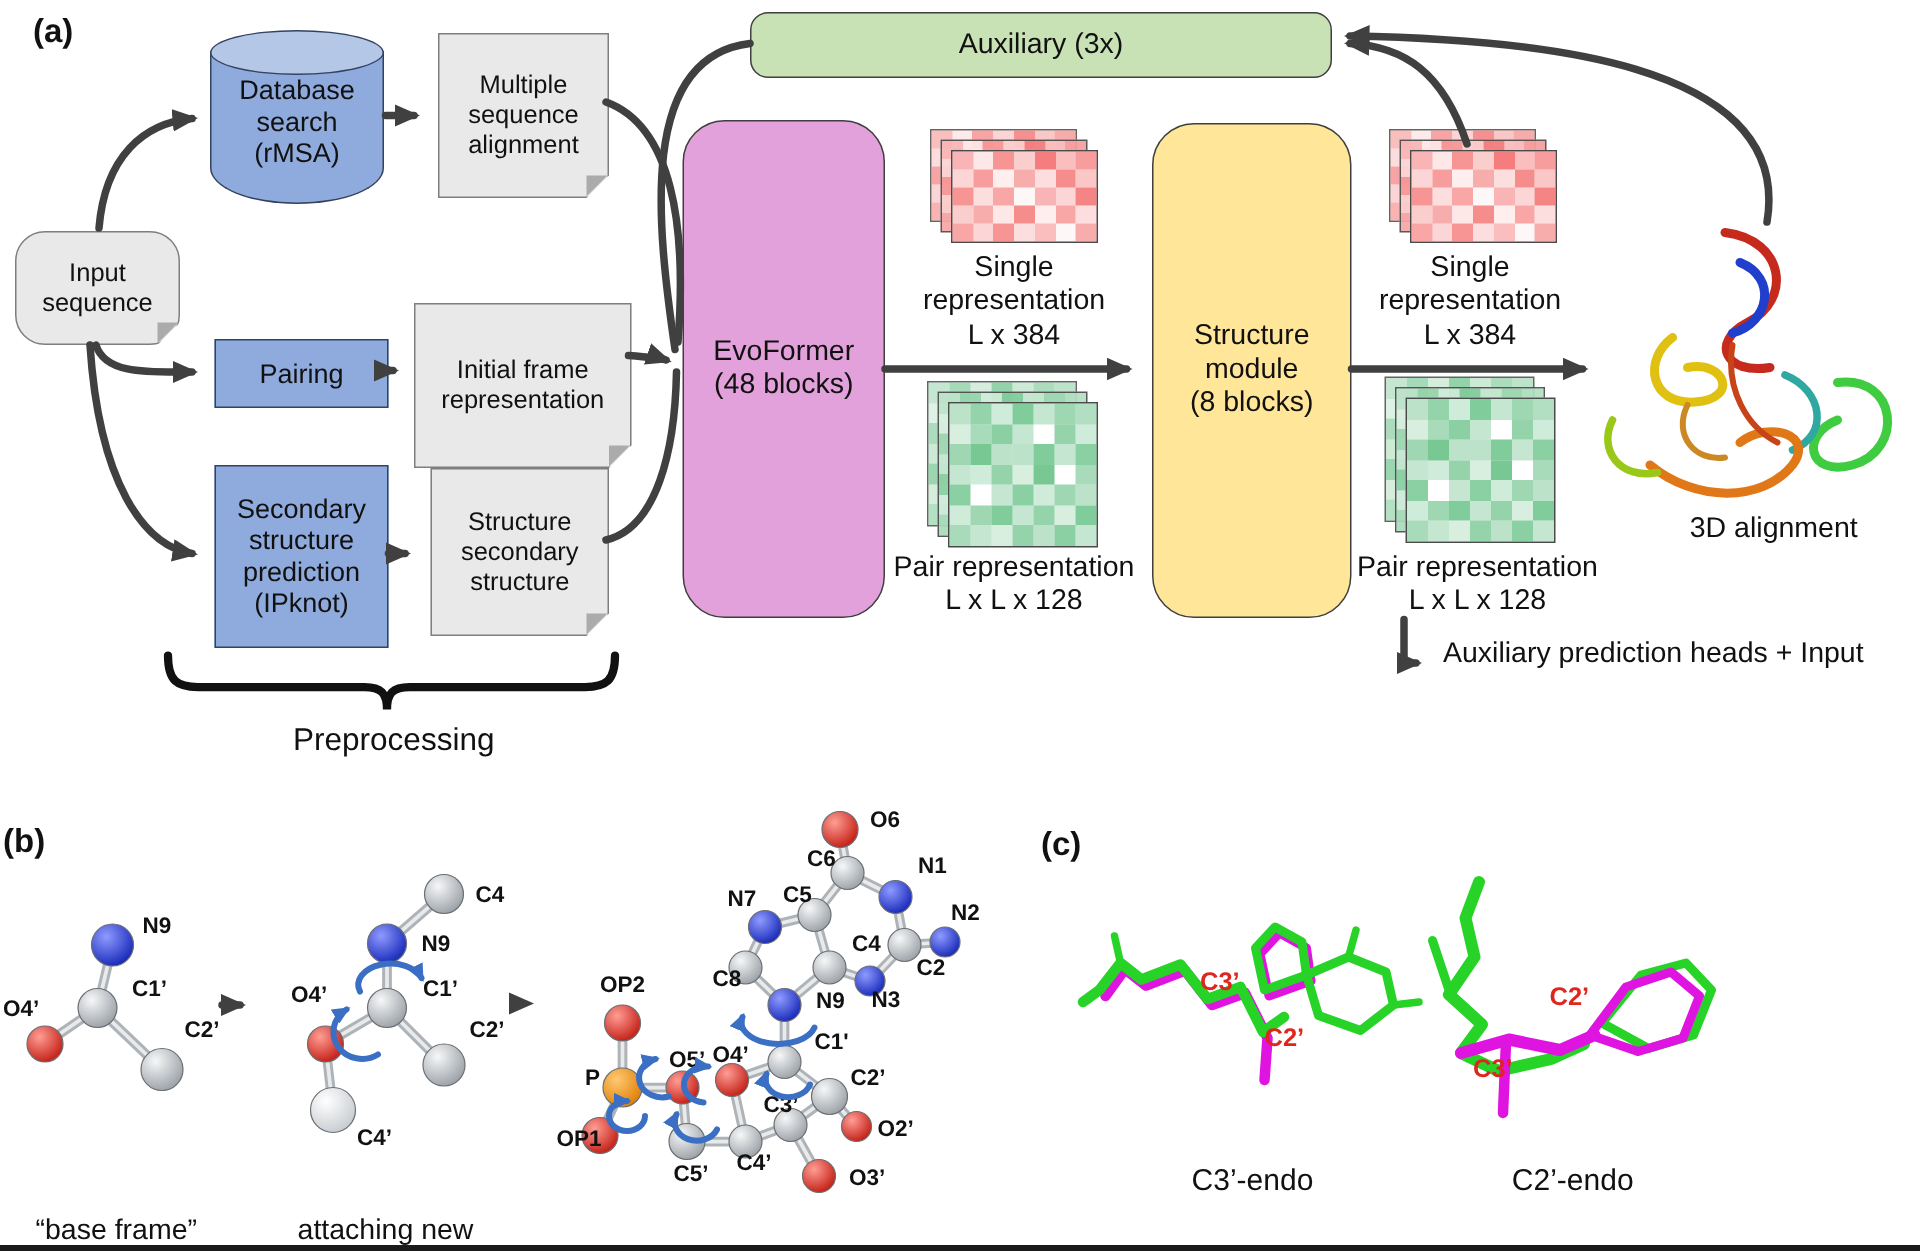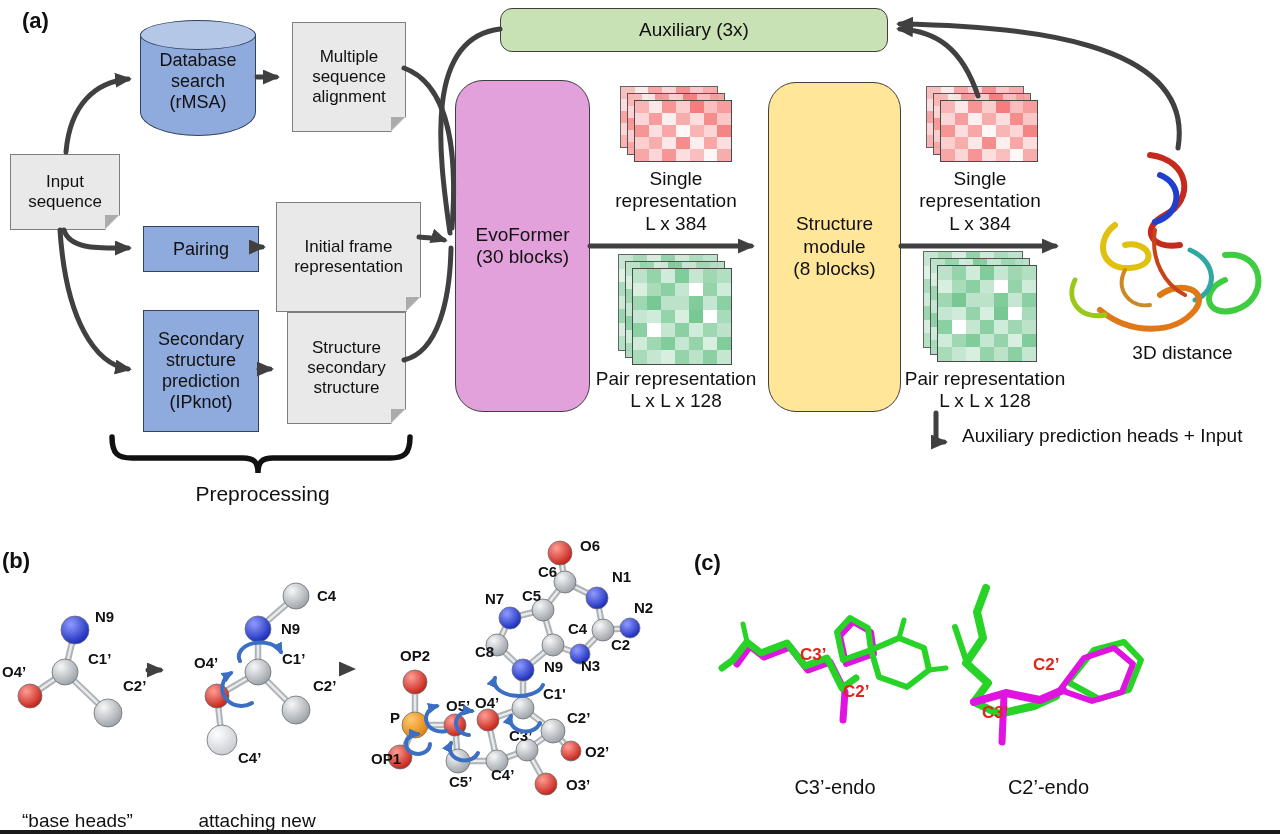--- a/index.html
+++ b/index.html
@@ -44,21 +44,21 @@
 </style>
 </head>
 <body>
 
 <div id="canvas">
 
   <div class="abs panel-label" style="left:22px;top:8px;">(a)</div>
   <div class="abs panel-label" style="left:2px;top:548px;">(b)</div>
   <div class="abs panel-label" style="left:694px;top:550px;">(c)</div>
 
-  <div class="abs note" style="left:10px;top:154px;width:108px;height:74px;">
+  <div class="abs note" style="left:10px;top:154px;width:108px;height:74px;border-radius:20px;">
     <span class="ml">Input
 sequence</span>
     <span class="fold-cover"></span>
     <span class="fold-flap"></span>
   </div>
   <div class="abs note" style="left:292px;top:22px;width:112px;height:108px;">
     <span class="ml">Multiple
 sequence
 alignment</span>
     <span class="fold-cover"></span>
@@ -94,21 +94,21 @@
 structure
 prediction
 (IPknot)</span>
   </div>
 
   <div class="abs recycling" style="left:500px;top:8px;width:386px;height:42px;">
     <span>Auxiliary (3x)</span>
   </div>
   <div class="abs module evoformer" style="left:455px;top:80px;width:133px;height:330px;">
     <span class="ml">EvoFormer
-(30 blocks)</span>
+(48 blocks)</span>
   </div>
   <div class="abs module structmod" style="left:768px;top:82px;width:131px;height:328px;">
     <span class="ml">Structure
 module
 (8 blocks)</span>
   </div>
 
   <div class="hm-stack" style="left:620px;top:86px;width:112px;height:76px;">
       <div class="hm-tile" style="left: 0px; top: 0px; width: 96px; height: 60px; opacity: 0.85; grid-template-columns: repeat(7, 1fr); grid-template-rows: repeat(5, 1fr);">
         <div style="background: rgba(242, 92, 92, 0.45);"></div>
@@ -663,25 +663,25 @@
       <path d="M 100,17 C 140,22 145,62 115,77 C 90,90 100,112 130,107" fill="none" stroke="#c52a1d" stroke-width="6" stroke-linecap="round"></path>
       <path d="M 110,37 C 135,47 130,77 105,84" fill="none" stroke="#1f3fcc" stroke-width="6" stroke-linecap="round"></path>
       <path d="M 65,87 C 45,102 50,132 80,130 C 110,128 100,102 75,107" fill="none" stroke="#e0c010" stroke-width="6" stroke-linecap="round"></path>
       <path d="M 175,117 C 215,112 220,162 185,172 C 155,180 150,152 175,142" fill="none" stroke="#40cc40" stroke-width="6" stroke-linecap="round"></path>
       <path d="M 140,112 C 165,122 170,152 145,162" fill="none" stroke="#2ea8a0" stroke-width="5" stroke-linecap="round"></path>
       <path d="M 50,172 C 80,197 125,197 145,172 C 160,152 130,142 110,157" fill="none" stroke="#e07818" stroke-width="6" stroke-linecap="round"></path>
       <path d="M 25,142 C 15,162 30,182 55,177" fill="none" stroke="#9ac818" stroke-width="5" stroke-linecap="round"></path>
       <path d="M 105,92 C 100,122 115,147 135,157" fill="none" stroke="#c84418" stroke-width="4" stroke-linecap="round"></path>
       <path d="M 75,132 C 65,152 80,170 100,167" fill="none" stroke="#cc8822" stroke-width="4" stroke-linecap="round"></path>
     </svg>
-  <div class="abs cap" style="left:1120px;top:342px;width:125px;">3D distance</div>
+  <div class="abs cap" style="left:1120px;top:342px;width:125px;">3D alignment</div>
 
   <div class="abs aux" style="left:962px;top:425px;">Auxiliary prediction heads + Input</div>
 
-  <div class="abs cap" style="left:15px;top:810px;width:125px;">“base heads”</div>
+  <div class="abs cap" style="left:15px;top:810px;width:125px;">“base frame”</div>
   <div class="abs cap" style="left:168px;top:810px;width:178px;">attaching new frames</div>
 
   <div class="abs cap" style="left:790px;top:776px;width:90px;font-size:20px;">C3’-endo</div>
   <div class="abs cap" style="left:1001px;top:776px;width:95px;font-size:20px;">C2’-endo</div>
 
   <svg class="overlay" id="svgmol" style="left:0;top:0;" width="700" height="834">
       <defs>
         <radialGradient id="gC" cx="35%" cy="30%" r="75%">
           <stop offset="0%" stop-color="#f6f7f8"></stop>
           <stop offset="100%" stop-color="#9aa0a6"></stop>

